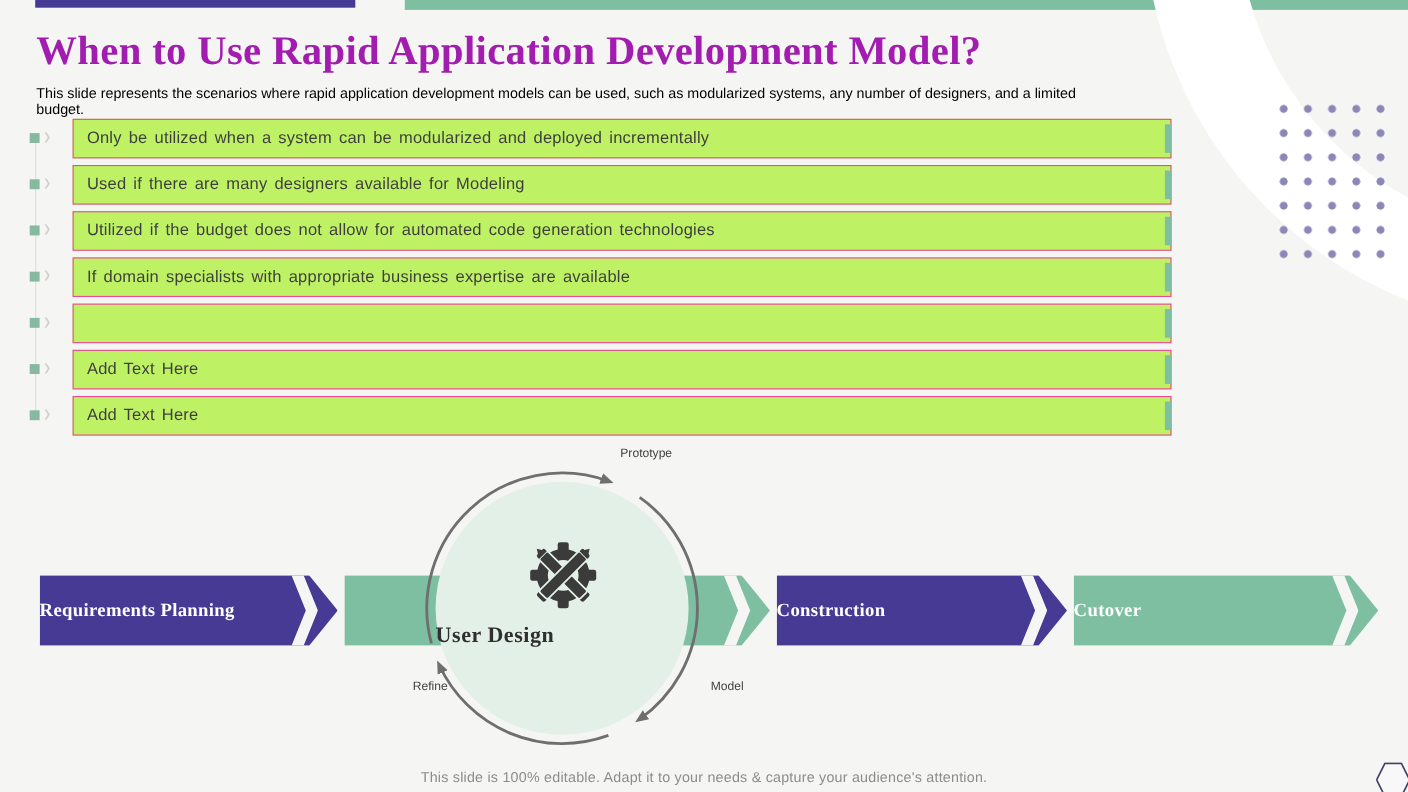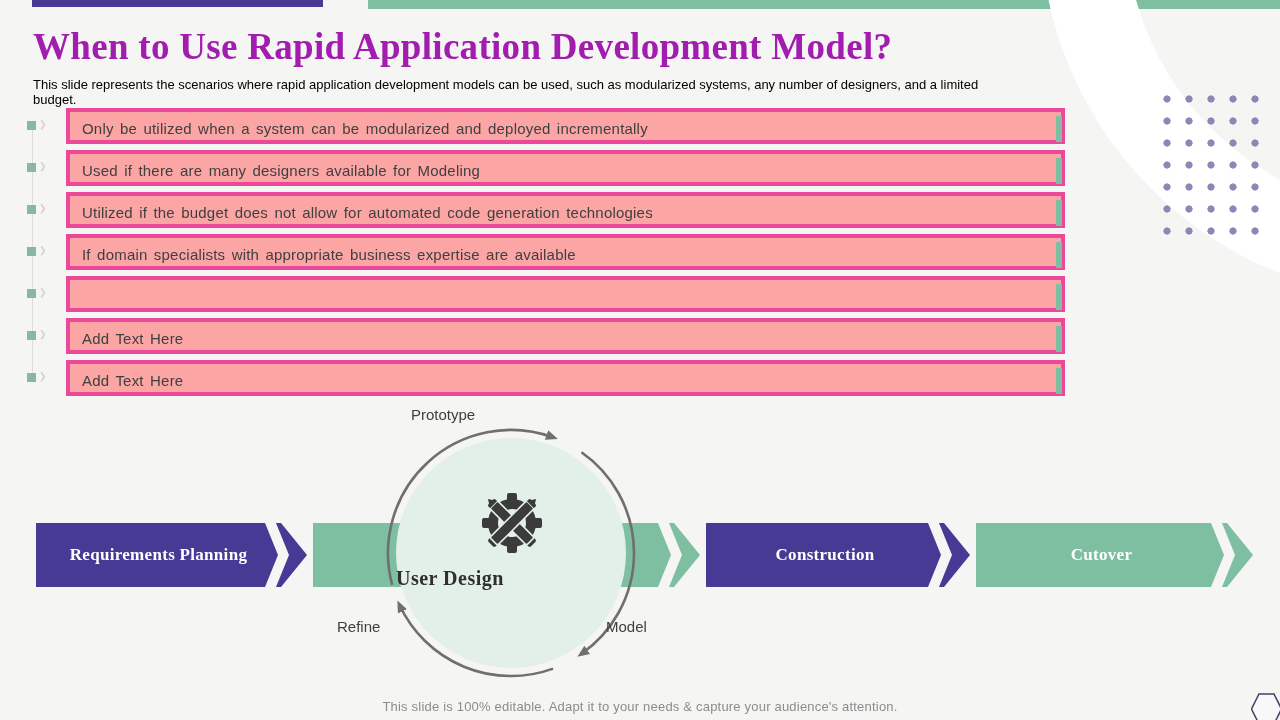--- a/index.html
+++ b/index.html
@@ -19,45 +19,45 @@
   .dots{left:1156px;top:88px;width:110px;height:154px;z-index:2;
         background-image:radial-gradient(circle,#8b87b6 3.3px,transparent 3.9px);
         background-size:22px 22px;}
 
   
   .title{left:33px;top:25px;width:1000px;font-family:"Liberation Serif",serif;
          font-weight:700;font-size:37px;color:#a21caf;letter-spacing:.3px;z-index:3;}
   .subtitle{left:33px;top:77px;width:960px;font-size:13px;color:#000000;z-index:3;}
 
   
-  .row{left:66px;width:999px;height:36px;background:#fca5a5;border:4px solid #ec4899;
+  .row{left:66px;width:999px;height:36px;background:#bef264;border:1px solid #ec4899;
        box-sizing:border-box;z-index:3;}
   .row-text{position:absolute;left:12px;top:0;line-height:34px;font-size:15px;
             color:#3f3f3f;letter-spacing:.2px;word-spacing:2px;white-space:nowrap;}
   .row-accent{position:absolute;right:-1px;top:4px;width:6px;height:26px;background:#7ebfa1;}
   .bullet{left:27px;width:30px;height:18px;z-index:4;}
   .bullet .sq{position:absolute;left:0;top:4px;width:9px;height:9px;background:#86b9a0;}
   .bullet .ch{position:absolute;left:12px;top:2px;font-size:9px;color:#d2d2d2;}
   .connector{left:32px;top:128px;width:1px;height:252px;background:#dcdcdc;z-index:3;}
 
   
   .arrow{top:523px;height:64px;z-index:3;}
   .arrow-body{position:absolute;inset:0;
       clip-path:polygon(0 0,calc(100% - 26px) 0,100% 50%,calc(100% - 26px) 100%,0 100%);}
   .arrow-notch{position:absolute;right:16px;top:0;width:26px;height:100%;background:#f5f5f4;
       clip-path:polygon(0 0,11px 0,24px 50%,11px 100%,0 100%,13px 50%);}
-  .arrow-label{position:absolute;left:0;right:26px;top:0;text-align:center;line-height:64px;
+  .arrow-label{position:absolute;left:0;right:26px;top:0;line-height:64px;
       color:#ffffff;font-family:"Liberation Serif",serif;font-weight:700;font-size:17px;
       letter-spacing:.3px;}
 
   
   .mint-circle{left:396px;top:438px;width:230px;height:230px;border-radius:50%;
       background:#e3f0e8;z-index:4;}
   .cycle-arcs{left:376px;top:418px;z-index:5;}
-  .cycle-label{font-size:15px;color:#3f3f3f;z-index:6;text-align:left;}
+  .cycle-label{font-size:11px;color:#3f3f3f;z-index:6;text-align:right;}
   .lbl-top{left:411px;top:406px;width:200px;}
   .lbl-bl{left:337px;top:618px;width:70px;}
   .lbl-br{left:606px;top:618px;width:70px;}
   .center-icon{left:477px;top:488px;z-index:6;}
   .center-label{left:396px;top:567px;width:230px;z-index:6;
       font-family:"Liberation Serif",serif;font-weight:700;font-size:20px;color:#2f2f2f;
       letter-spacing:.5px;}
 
   
   .footer-note{left:0;top:699px;width:1280px;text-align:center;font-size:13px;

